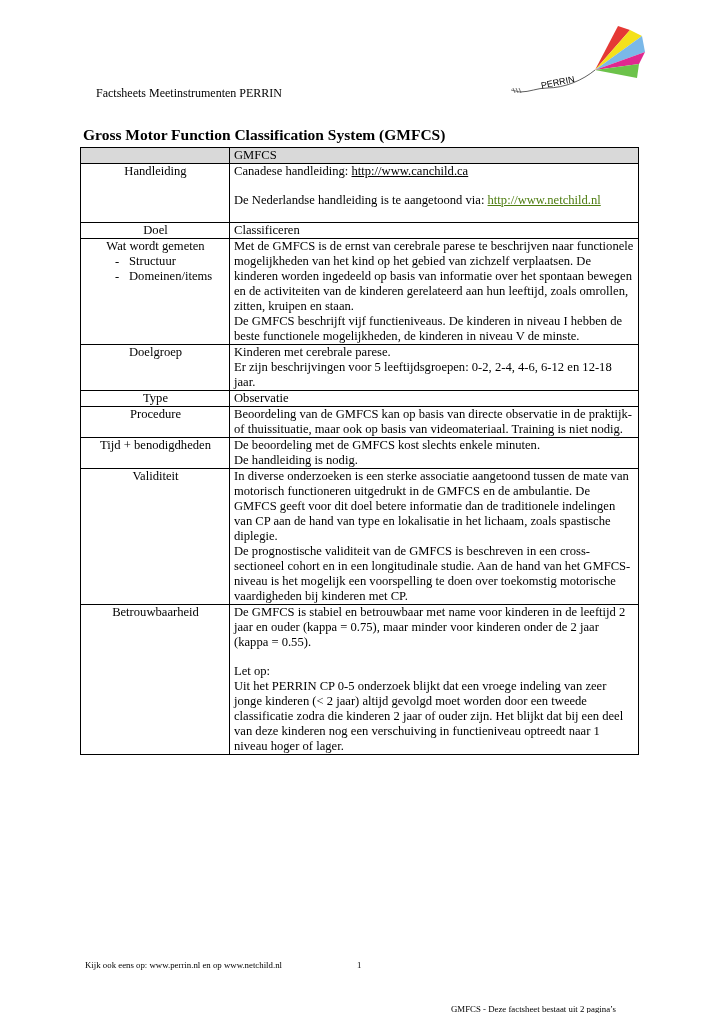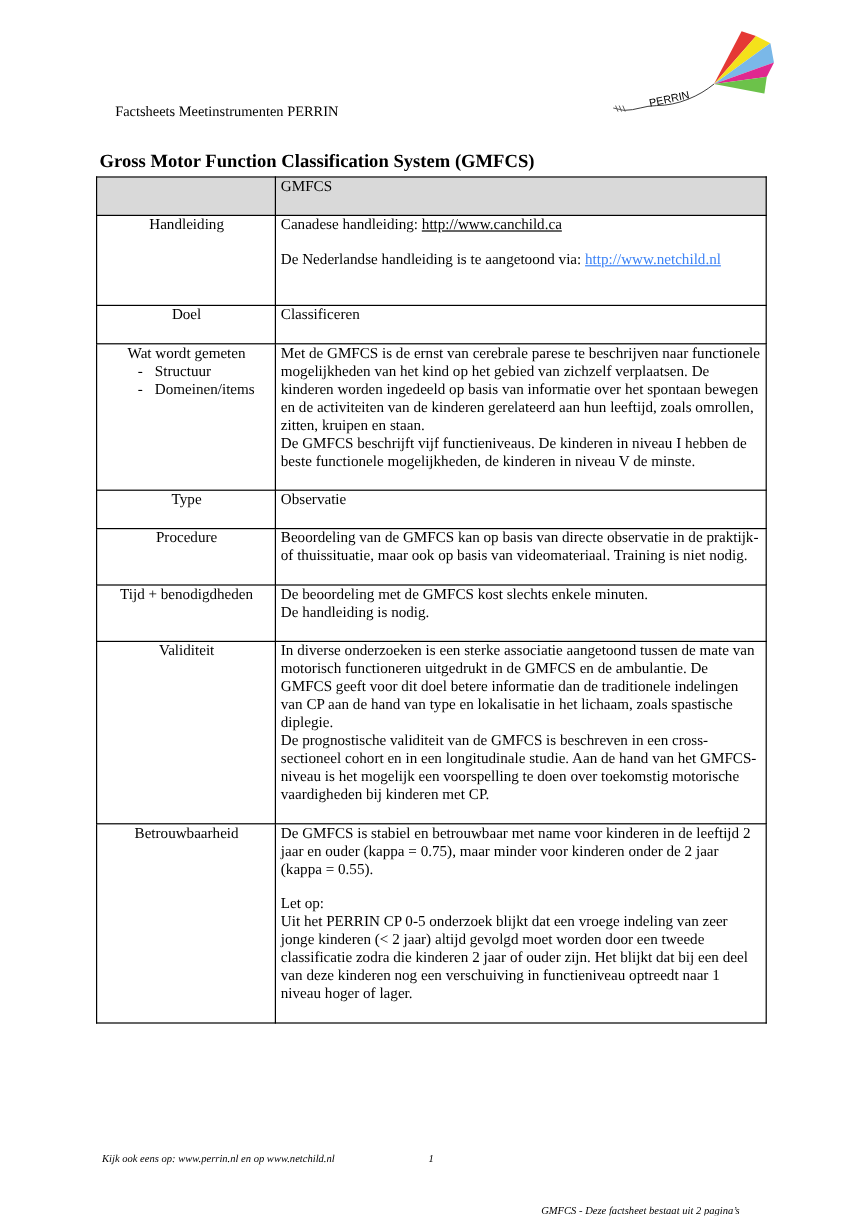--- a/index.html
+++ b/index.html
@@ -3,30 +3,30 @@
 <meta charset="utf-8">
 <style>
   html, body { margin: 0; padding: 0; background: #ffffff; }
   body { width: 716px; height: 1013px; position: relative; overflow: hidden;
          font-family: "Liberation Serif", "DejaVu Serif", serif; color: #000; }
   .logo { position: absolute; left: 505px; top: 22px; width: 140px; height: 100px; }
   .header-line { position: absolute; left: 96px; top: 86px; font-size: 12px; }
   .title { position: absolute; left: 83px; top: 108px; font-size: 15.5px; font-weight: bold; margin-top: 18px; }
   table.sheet { position: absolute; left: 80px; top: 147px; width: 559px;
                 border-collapse: collapse; font-size: 12.6px; line-height: 15px; }
-  table.sheet td { border: 1px solid #000; vertical-align: top; padding: 0 3px 16px 4px; }
+  table.sheet td { border: 1px solid #000; vertical-align: top; padding: 0 3px 0 4px; }
   table.sheet td.lbl { width: 141px; text-align: center; }
   tr.head td { background: #d9d9d9; }
-  a.link { color: #3b82f6; text-decoration: underline; }
+  a.link { color: #4d7c0f; text-decoration: underline; }
   a.link.visited { color: #000000; }
   .sub { padding-left: 20px; display: flex; }
   .sub .dash { width: 24px; }
   .gap { height: 14px; }
   .bold { font-weight: normal; }
-  .footer { position: absolute; top: 960px; font-size: 8.8px; font-style: italic; }
+  .footer { position: absolute; top: 960px; font-size: 8.8px; }
   .f-left { left: 85px; } .f-mid { left: 357px; } .f-right { left: 451px; margin-top: 44px; }
 </style>
 </head>
 <body>
 
 <svg class="logo" viewBox="0 0 140 100">
   <polygon points="90,48 113,4 125,8" fill="#e53935"></polygon>
   <polygon points="90,48 125,8 137,14" fill="#f4e11b"></polygon>
   <polygon points="90,48 137,14 140,30" fill="#7ab8e8"></polygon>
   <polygon points="90,48 140,30 134,42" fill="#e0288f"></polygon>
@@ -73,20 +73,27 @@
             <span class="dash">-</span>
             <span>Domeinen/items</span>
           </div>
     </td>
     <td>
       <div>Met de GMFCS is de ernst van cerebrale parese te beschrijven naar functionele mogelijkheden van het kind op het gebied van zichzelf verplaatsen. De kinderen worden ingedeeld op basis van informatie over het spontaan bewegen en de activiteiten van de kinderen gerelateerd aan hun leeftijd, zoals omrollen, zitten, kruipen en staan.</div>
       <div>De GMFCS beschrijft vijf functieniveaus. De kinderen in niveau I hebben de beste functionele mogelijkheden, de kinderen in niveau V de minste.</div>
     </td>
   </tr>
   <tr>
+    <td class="lbl">Doelgroep</td>
+    <td>
+      <div>Kinderen met cerebrale parese.</div>
+      <div>Er zijn beschrijvingen voor 5 leeftijdsgroepen: 0-2, 2-4, 4-6, 6-12 en 12-18 jaar.</div>
+    </td>
+  </tr>
+  <tr>
     <td class="lbl">Type</td>
     <td>Observatie</td>
   </tr>
   <tr>
     <td class="lbl">Procedure</td>
     <td>Beoordeling van de GMFCS kan op basis van directe observatie in de praktijk- of thuissituatie, maar ook op basis van videomateriaal. Training is niet nodig.</td>
   </tr>
   <tr>
     <td class="lbl">Tijd + benodigdheden</td>
     <td>

